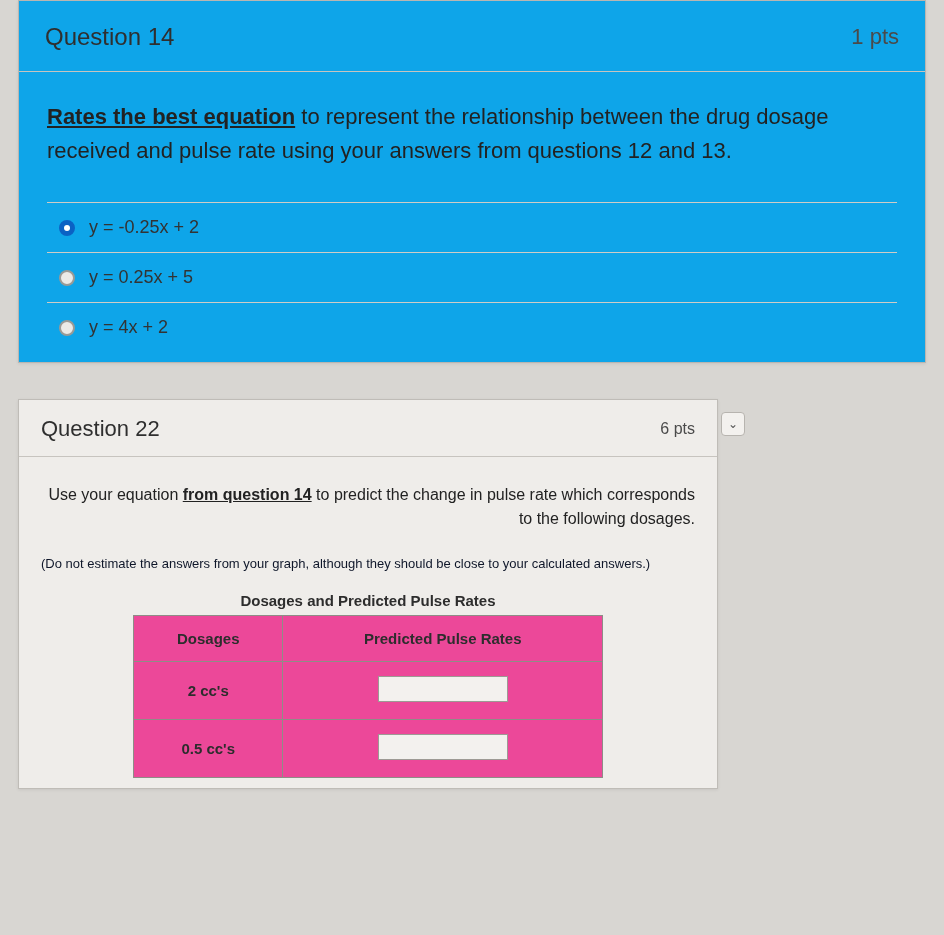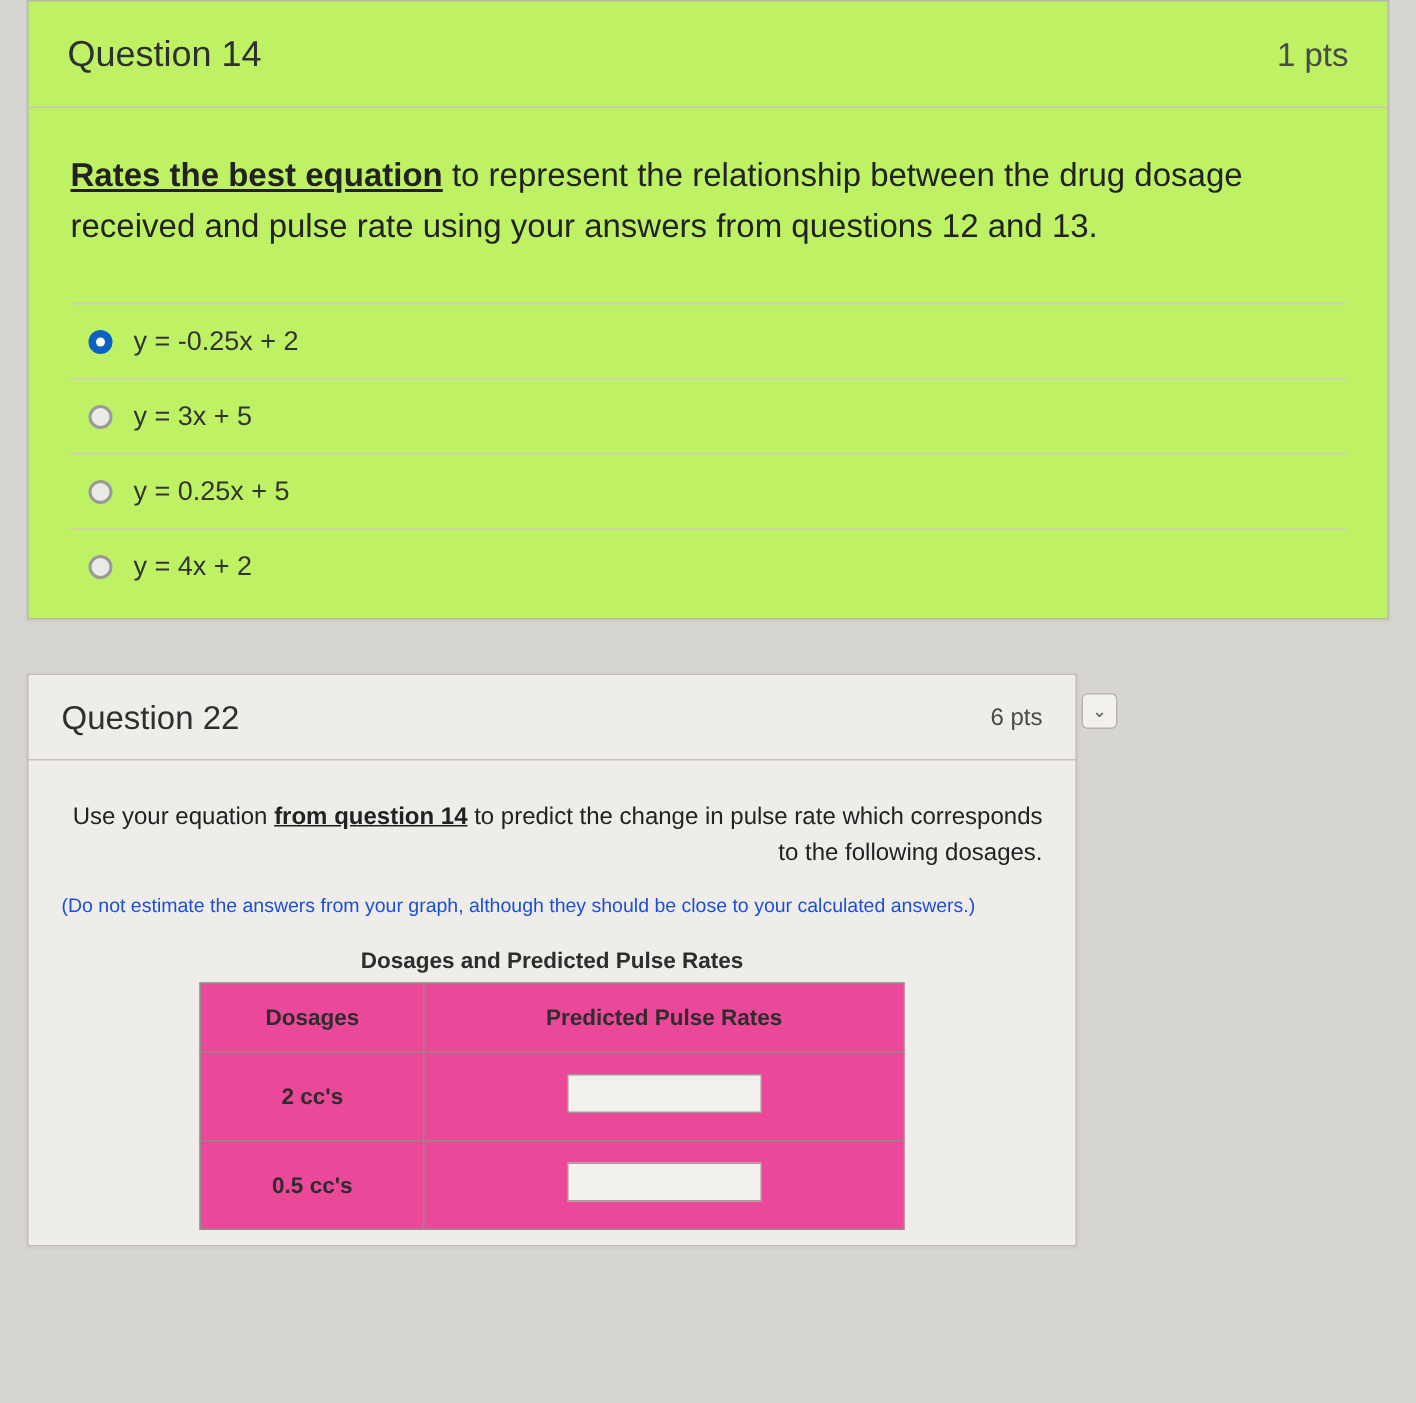--- a/index.html
+++ b/index.html
@@ -6,21 +6,21 @@
   body {
     background: #d8d6d2;
     font-family: "Helvetica Neue", Arial, sans-serif;
     color: #2d2d2d;
     width: 944px;
     height: 935px;
     padding: 0 18px;
     overflow: hidden;
   }
   .card {
-    background: #bef264;
+    background: #0ea5e9;
     border: 1px solid #b9b6b1;
     box-shadow: 0 1px 3px rgba(0,0,0,0.08);
     margin-bottom: 36px;
   }
   .card-header {
     display: flex;
     justify-content: space-between;
     align-items: center;
     padding: 22px 26px 20px 26px;
     border-bottom: 1px solid #c7c4bf;
@@ -99,22 +99,22 @@
     padding: 16px 22px 14px 22px;
     border-bottom: 1px solid #c7c4bf;
   }
   .card2-header .q-title { font-size: 22px; }
   .card2-header .q-pts { font-size: 16px; }
   .card2-body { padding: 26px 22px 10px 22px; }
   .prompt2 { font-size: 16px; line-height: 1.5; color: #222; text-align: right; }
   .prompt2 .u { text-decoration: underline; font-weight: 600; }
   .note {
     font-size: 13px;
-    color: #1d4ed8;
-    margin-top: 14px;
+    color: #0f172a;
+    margin-top: 24px;
     line-height: 1.45;
   }
   .table-wrap { margin-top: 18px; display:flex; flex-direction:column; align-items:center; }
   .caption { font-size: 15px; font-weight:600; margin-bottom:6px; text-align:center; }
   table.data {
     border-collapse: collapse;
     width: 470px;
     background: #ec4899;
   }
   table.data th, table.data td {
@@ -153,24 +153,20 @@
     <div class="q-pts">1 pts</div>
   </div>
   <div class="card-body">
     <p class="prompt">
       <span class="u">Rates the best equation</span><span> to represent the relationship between the drug dosage received and pulse rate using your answers from questions 12 and 13.</span>
     </p>
     <div class="options">
       <label class="option">
         <span class="radio selected"></span>
         <span>y = -0.25x + 2</span>
-      </label>
-      <label class="option">
-        <span class="radio"></span>
-        <span>y = 3x + 5</span>
       </label>
       <label class="option">
         <span class="radio"></span>
         <span>y = 0.25x + 5</span>
       </label>
       <label class="option">
         <span class="radio"></span>
         <span>y = 4x + 2</span>
       </label>
     </div>

